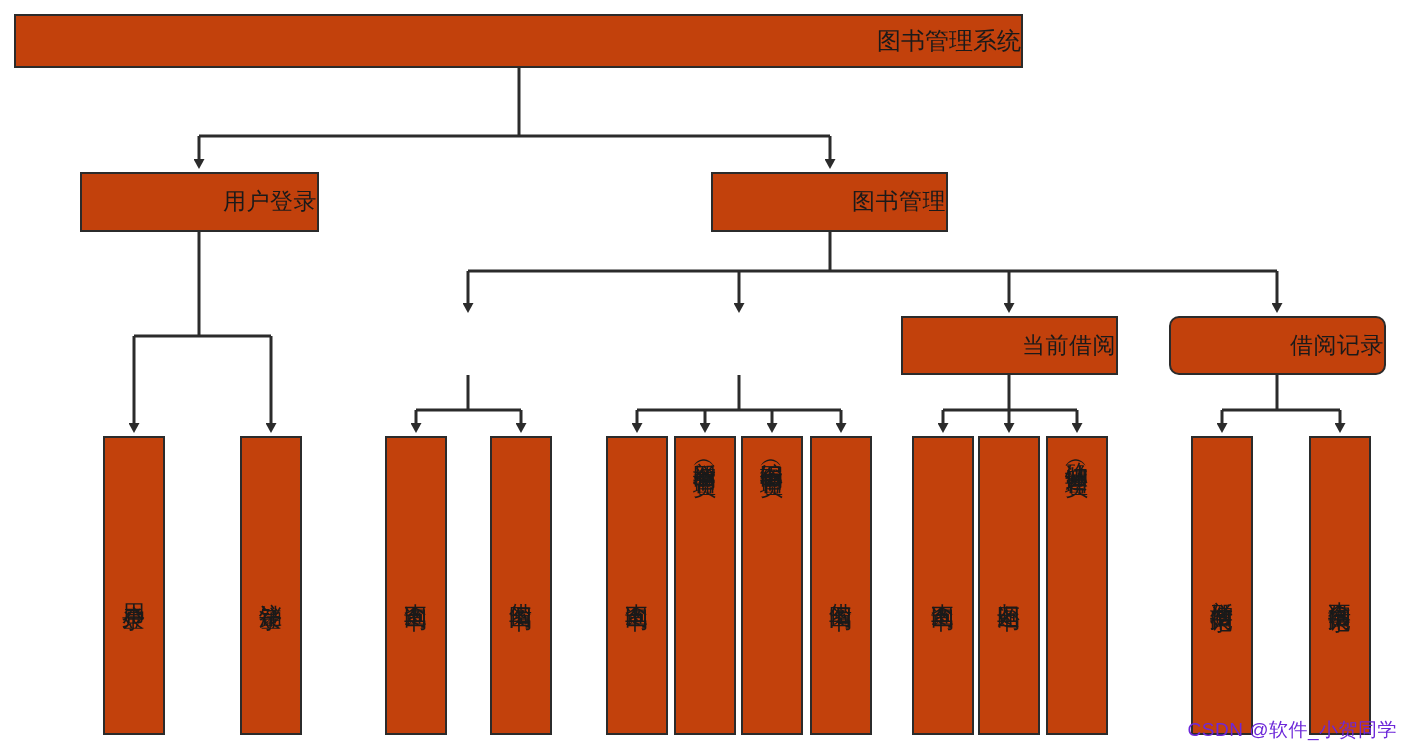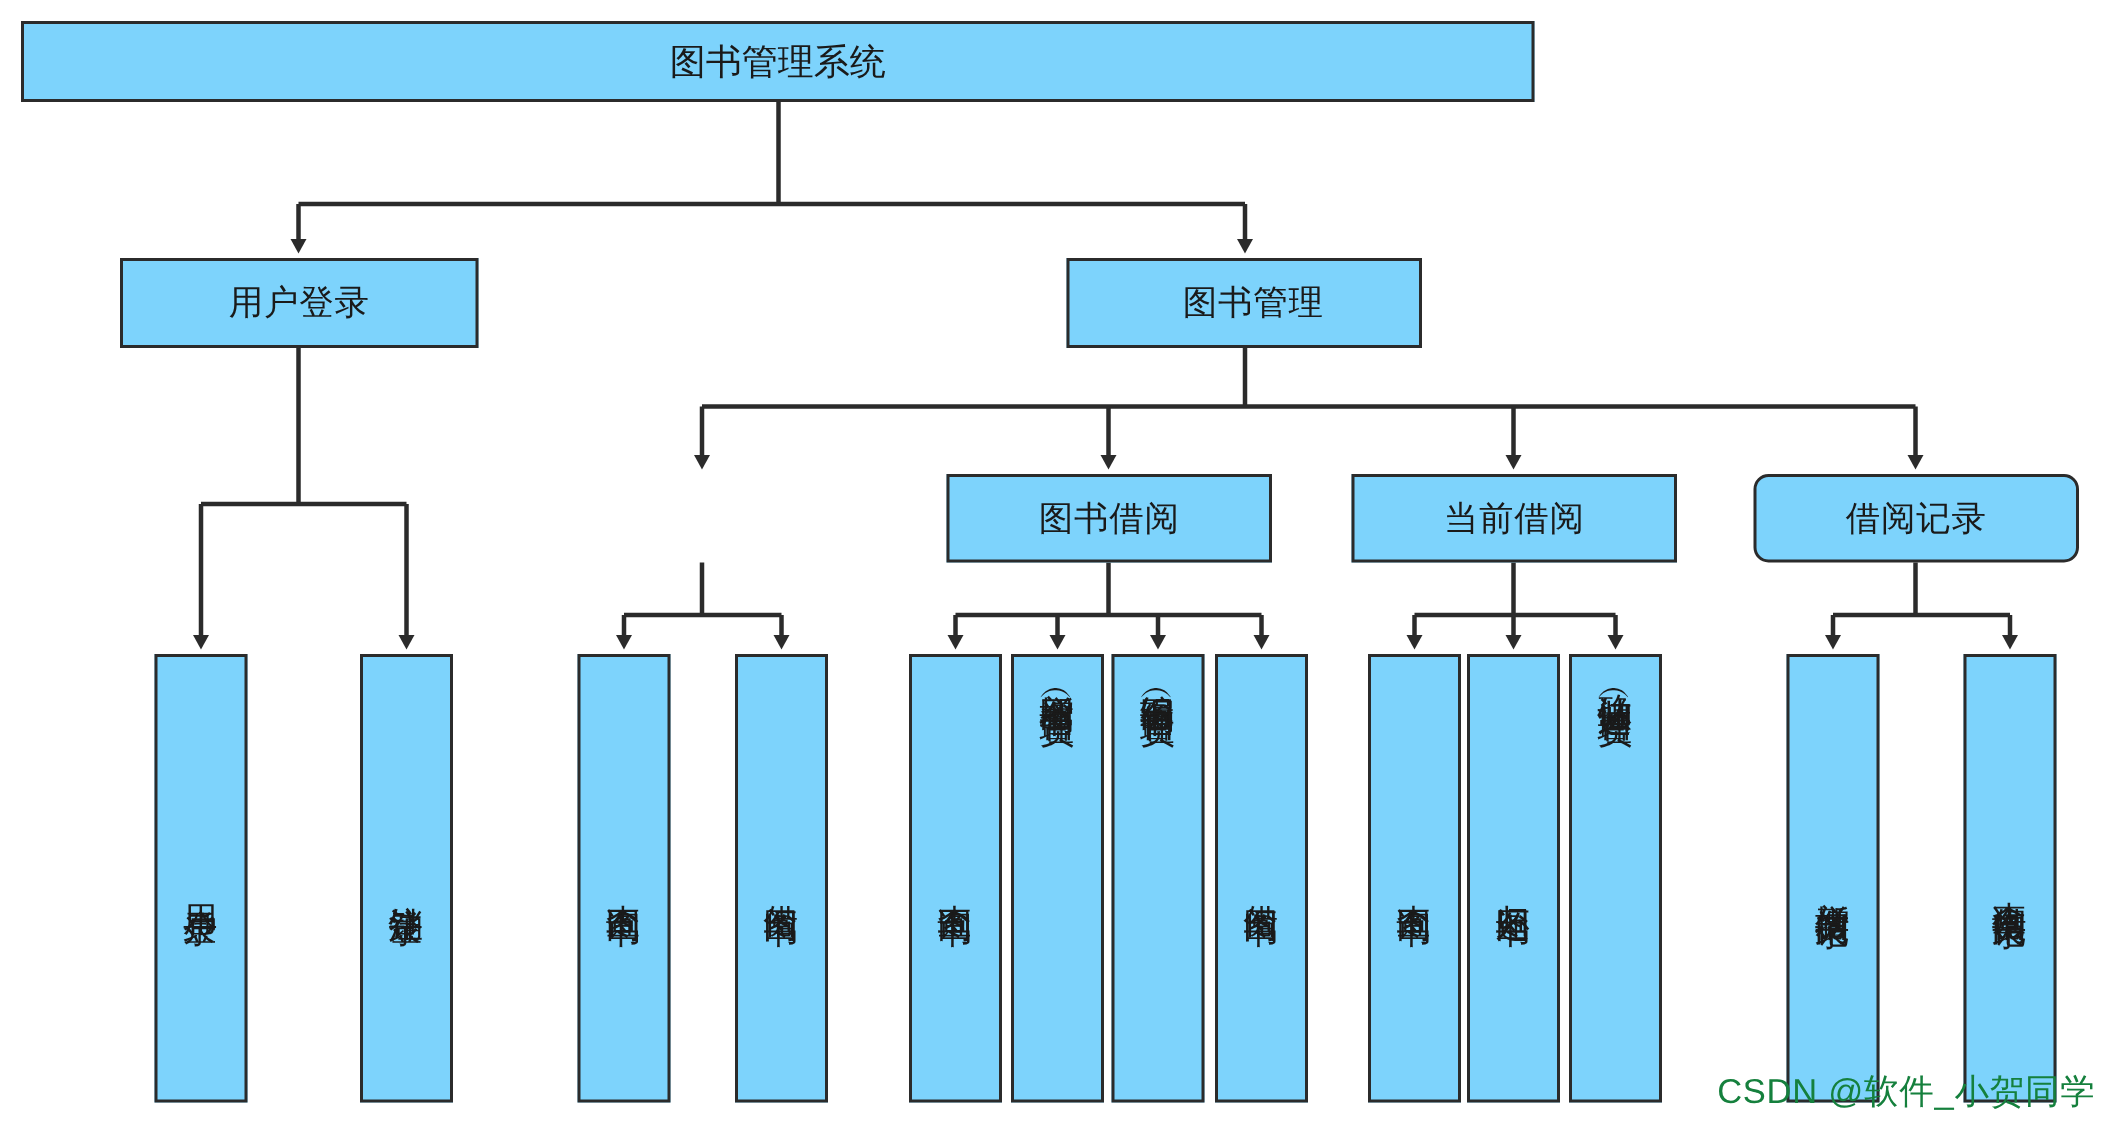--- a/index.html
+++ b/index.html
@@ -22,24 +22,24 @@
     position: absolute;
     left: 0;
     top: 0;
     width: 1405px;
     height: 747px;
     pointer-events: none;
   }
   .node {
     position: absolute;
     border: 2.5px solid #2b2b2b;
-    background: #7dd3fc;
+    background: #c2410c;
     display: flex;
     align-items: center;
-    justify-content: center;
+    justify-content: flex-end;
     color: #1a1a1a;
   }
   .node-h {
     font-size: 23px;
     letter-spacing: 0.5px;
     line-height: 1.1;
   }
   .node-title {
     font-size: 24px;
   }
@@ -69,22 +69,22 @@
     align-items: center;
     justify-content: center;
   }
   .leaf.top .vtext-wrap {
     align-items: flex-start;
   }
   .watermark {
     position: absolute;
     right: 8px;
     bottom: 4px;
-    font-size: 23px;
-    color: #15803d;
+    font-size: 19px;
+    color: #6d28d9;
     letter-spacing: 0.5px;
     white-space: nowrap;
     z-index: 5;
   }
 </style>
 </head>
 <body>
 
 <div id="canvas">
 
@@ -145,23 +145,20 @@
     <span>图书管理系统</span>
   </div>
 
   <div class="node node-h" style="left:80px; top:172px; width:239px; height:60px;">
     <span>用户登录</span>
   </div>
   <div class="node node-h" style="left:711px; top:172px; width:237px; height:60px;padding-left:12px;">
     <span>图书管理</span>
   </div>
 
-  <div class="node node-h" style="left:631px; top:316px; width:217px; height:59px;">
-    <span>图书借阅</span>
-  </div>
   <div class="node node-h" style="left:901px; top:316px; width:217px; height:59px;">
     <span>当前借阅</span>
   </div>
   <div class="node node-h" style="left:1169px; top:316px; width:217px; height:59px;border-radius:10px;">
     <span>借阅记录</span>
   </div>
 
   <div class="node leaf center" style="left:103px; top:436px; width:62px; height:299px;">
     <span class="vtext-wrap">
         <span class="vtext">用户登录</span>

